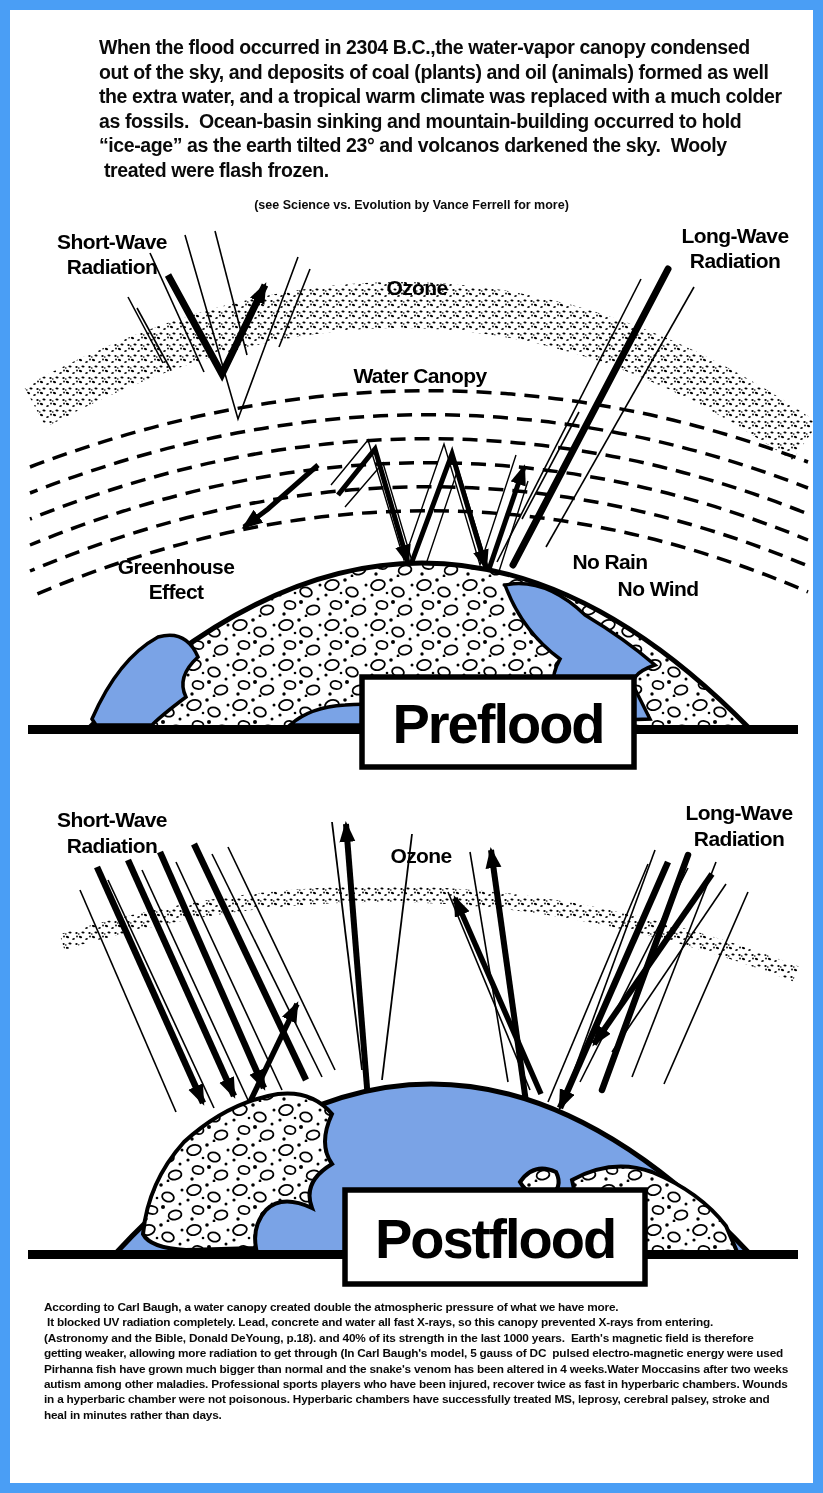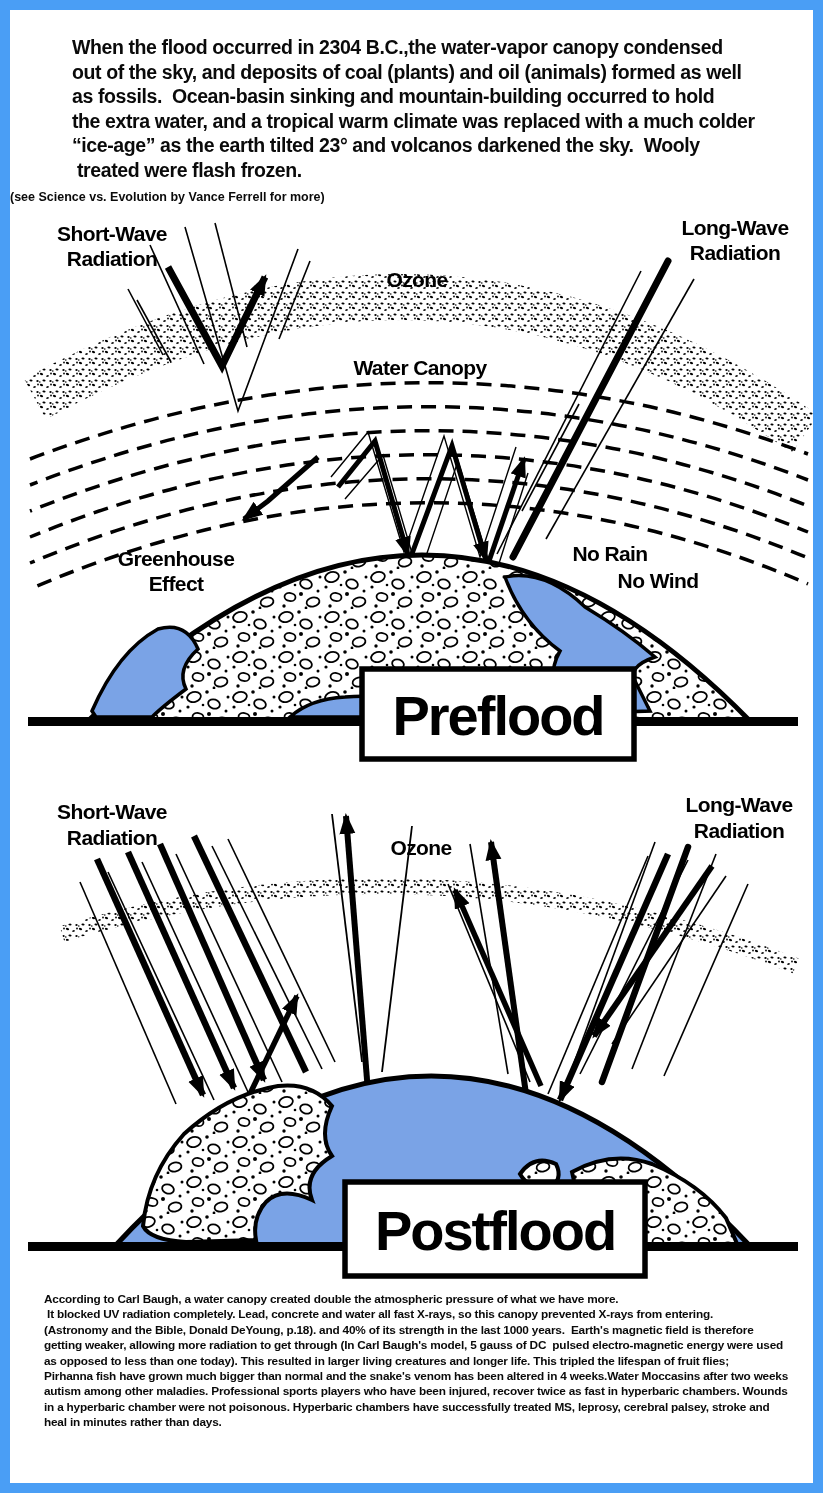--- a/index.html
+++ b/index.html
@@ -1,42 +1,42 @@
 <!DOCTYPE html>
 <html style="--frame: #4a9ef5; --ocean: #7aa3e6;"><head>
 <meta charset="utf-8">
 <style>
   html,body{margin:0;padding:0;background:#dfe3e8;}
   .frame{width:823px;height:1493px;box-sizing:border-box;background:var(--frame,#4a9ef5);padding:10px;}
   .inner{width:803px;height:1473px;background:#ffffff;overflow:hidden;}
   .intro{padding:25px 10px 0 62px;font-family:"Liberation Sans",sans-serif;font-weight:bold;
-         font-size:19.5px;line-height:24.5px;letter-spacing:-0.4px;color:#0a0a0a;}
+         font-size:19.5px;line-height:24.5px;letter-spacing:-0.4px;color:#0a0a0a;margin-left:27px;}
   .intro div{white-space:pre;}
-  .citation{margin-top:8px;font-family:"Liberation Sans",sans-serif;
+  .citation{margin-top:16px;text-align:center;font-family:"Liberation Sans",sans-serif;
             font-weight:bold;font-size:12.5px;color:#0a0a0a;}
   svg.diagram{display:block;}
   svg text{font-family:"Liberation Sans",sans-serif;font-weight:bold;fill:#000;}
   .lbl{font-size:21px;letter-spacing:-0.6px;text-anchor:middle;}
   .title{font-size:56px;letter-spacing:-2px;text-anchor:middle;}
   .ocean{fill:var(--ocean,#7aa3e6);}
   .footer{padding:8px 10px 0 34px;font-family:"Liberation Sans",sans-serif;font-weight:bold;
           font-size:11.8px;line-height:15.4px;letter-spacing:-0.2px;color:#0a0a0a;}
   .footer div{white-space:pre;}
 </style>
 </head>
 <body>
 
 <div class="frame">
   <div class="inner">
 
     <div class="intro">
         <div>When the flood occurred in 2304 B.C.,the water-vapor canopy condensed</div>
         <div>out of the sky, and deposits of coal (plants) and oil (animals) formed as well</div>
+        <div>the extra water, and a tropical warm climate was replaced with a much colder</div>
         <div>as fossils.  Ocean-basin sinking and mountain-building occurred to hold</div>
-        <div>the extra water, and a tropical warm climate was replaced with a much colder</div>
         <div>“ice-age” as the earth tilted 23° and volcanos darkened the sky.  Wooly</div>
         <div> treated were flash frozen.</div>
       </div>
     <div class="citation">(see Science vs. Evolution by Vance Ferrell for more)</div>
 
     <svg class="diagram" width="803" height="565" viewBox="10 195 803 565" xmlns="http://www.w3.org/2000/svg">
       <defs>
         <pattern id="peb1" patternUnits="userSpaceOnUse" width="46" height="40">
           <rect width="46" height="40" fill="#fff"></rect>
           <ellipse cx="10" cy="8" rx="7" ry="5" fill="#fff" stroke="#000" stroke-width="1.8" transform="rotate(-15 10 8)"></ellipse>
@@ -222,21 +222,20 @@
         <rect x="345" y="1168" width="300" height="94" fill="#fff" stroke="#000" stroke-width="5.5"></rect>
         <text class="title" x="495" y="1236">Postflood</text>
       </g>
     </svg>
 
     <div class="footer">
         <div>According to Carl Baugh, a water canopy created double the atmospheric pressure of what we have more.</div>
         <div> It blocked UV radiation completely. Lead, concrete and water all fast X-rays, so this canopy prevented X-rays from entering.</div>
         <div>(Astronomy and the Bible, Donald DeYoung, p.18). and 40% of its strength in the last 1000 years.  Earth's magnetic field is therefore</div>
         <div>getting weaker, allowing more radiation to get through (In Carl Baugh's model, 5 gauss of DC  pulsed electro-magnetic energy were used</div>
-        <div>as opposed to less than one today). This resulted in larger living creatures and longer life. This tripled the lifespan of fruit flies;</div>
         <div>Pirhanna fish have grown much bigger than normal and the snake's venom has been altered in 4 weeks.Water Moccasins after two weeks</div>
         <div>autism among other maladies. Professional sports players who have been injured, recover twice as fast in hyperbaric chambers. Wounds</div>
         <div>in a hyperbaric chamber were not poisonous. Hyperbaric chambers have successfully treated MS, leprosy, cerebral palsey, stroke and</div>
         <div>heal in minutes rather than days.</div>
       </div>
 
   </div>
 </div>
 
 </body></html>

